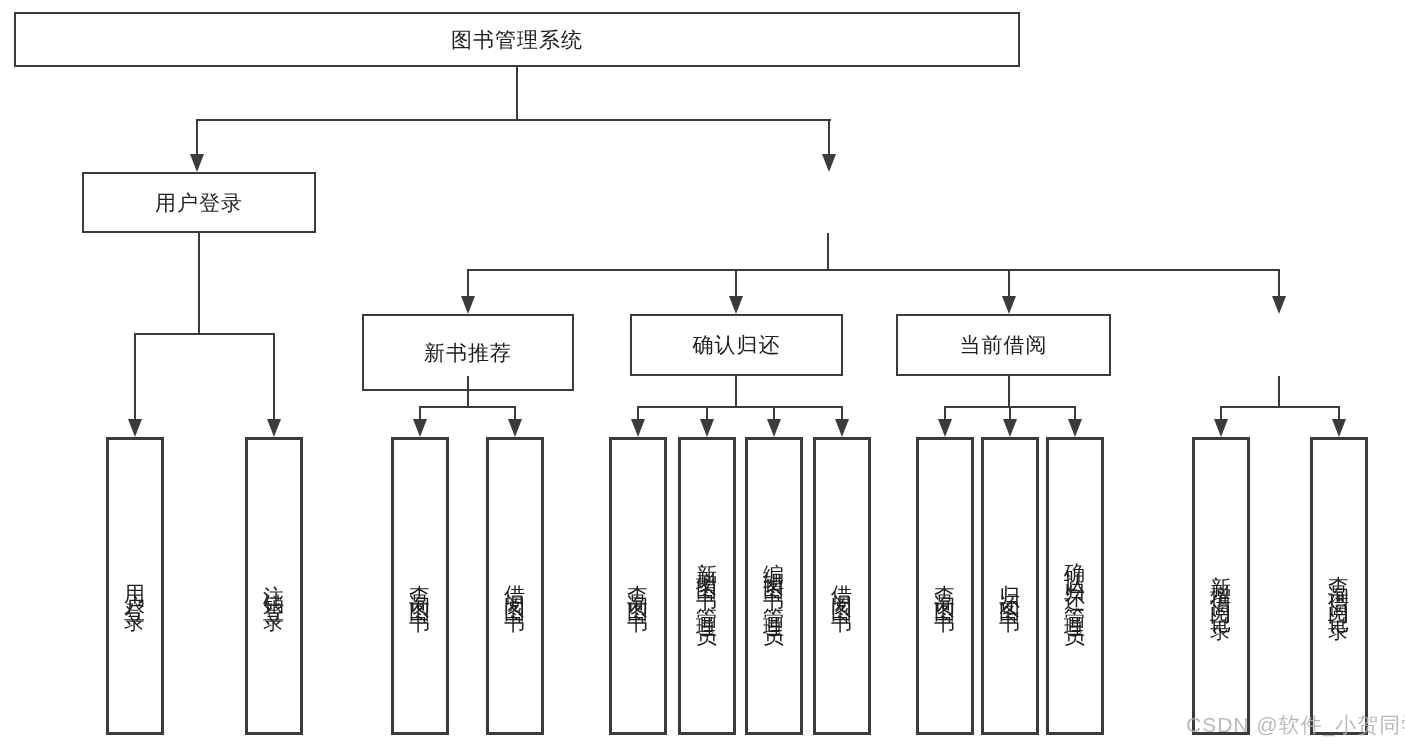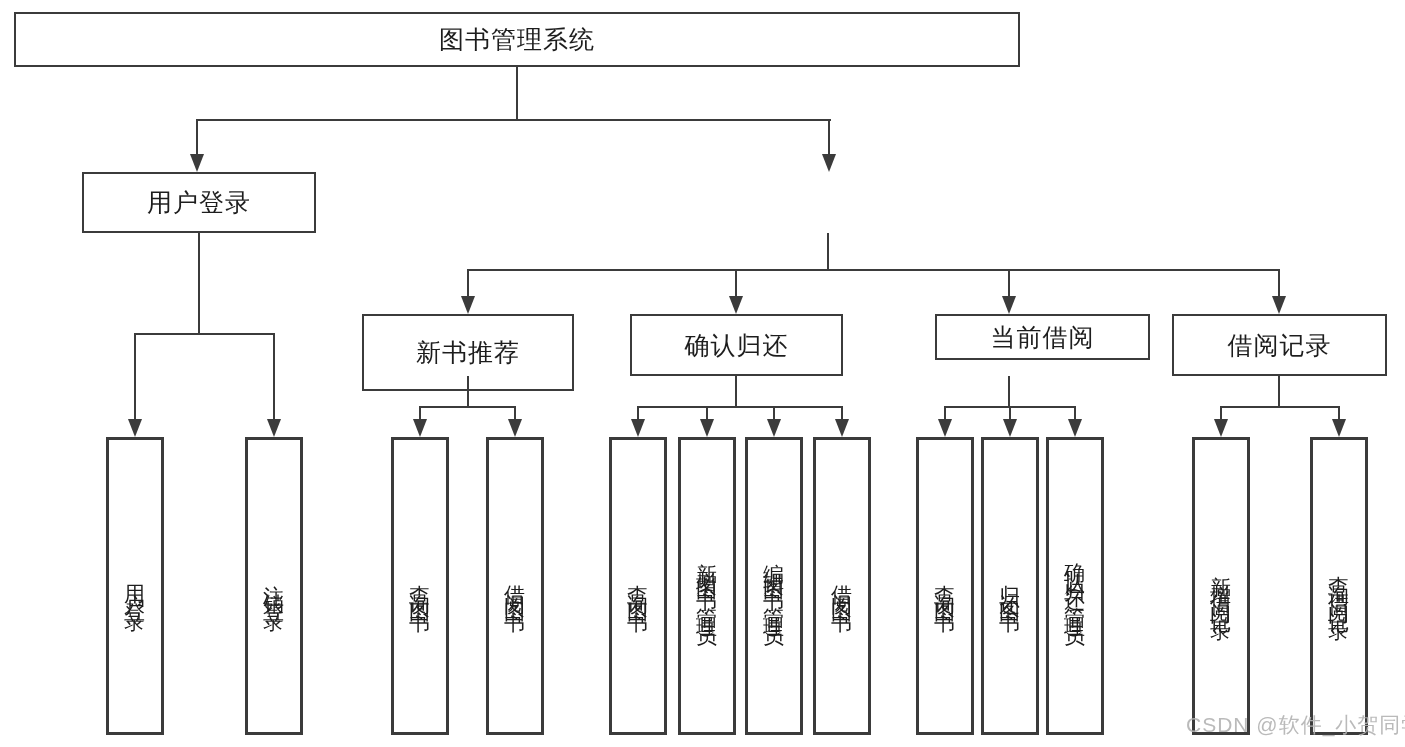--- a/index.html
+++ b/index.html
@@ -16,21 +16,21 @@
     font-family:"Liberation Sans","DejaVu Sans",sans-serif;
     color:var(--text);
     overflow:hidden;
   }
   .hnode{
     position:absolute;
     box-sizing:border-box;
     border:2px solid var(--line);
     background:#fff;
     display:flex;align-items:center;justify-content:center;
-    font-size:25px;
+    font-size:21px;
     letter-spacing:1px;
     white-space:nowrap;
   }
   .leaf{
     position:absolute;
     top:437px;width:58px;height:298px;
     box-sizing:border-box;
     border:3px solid var(--line);
     background:#fff;
     display:flex;align-items:center;justify-content:center;
@@ -99,25 +99,22 @@
   <div class="ah" style="left:1002px;top:296px;"></div>
   <div class="vline" style="left:1278px;top:269px;height:27px;"></div>
   <div class="ah" style="left:1272px;top:296px;"></div>
 
   <div class="hnode" style="left:362px;top:314px;width:212px;height:77px;">
     <span>新书推荐</span>
   </div>
   <div class="hnode" style="left:630px;top:314px;width:213px;height:62px;">
     <span>确认归还</span>
   </div>
-  <div class="hnode" style="left:935px;top:314px;width:215px;height:46px;">
+  <div class="hnode" style="left:896px;top:314px;width:215px;height:62px;">
     <span>当前借阅</span>
-  </div>
-  <div class="hnode" style="left:1172px;top:314px;width:215px;height:62px;">
-    <span>借阅记录</span>
   </div>
 
   <div class="vline" style="left:467px;top:376px;height:31px;"></div>
   <div class="hline" style="left:419px;top:406px;width:97px;"></div>
   <div class="vline" style="left:419px;top:406px;height:14px;"></div>
   <div class="ah" style="left:413px;top:419px;"></div>
   <div class="vline" style="left:514px;top:406px;height:14px;"></div>
   <div class="ah" style="left:508px;top:419px;"></div>
 
   <div class="vline" style="left:735px;top:376px;height:31px;"></div>

